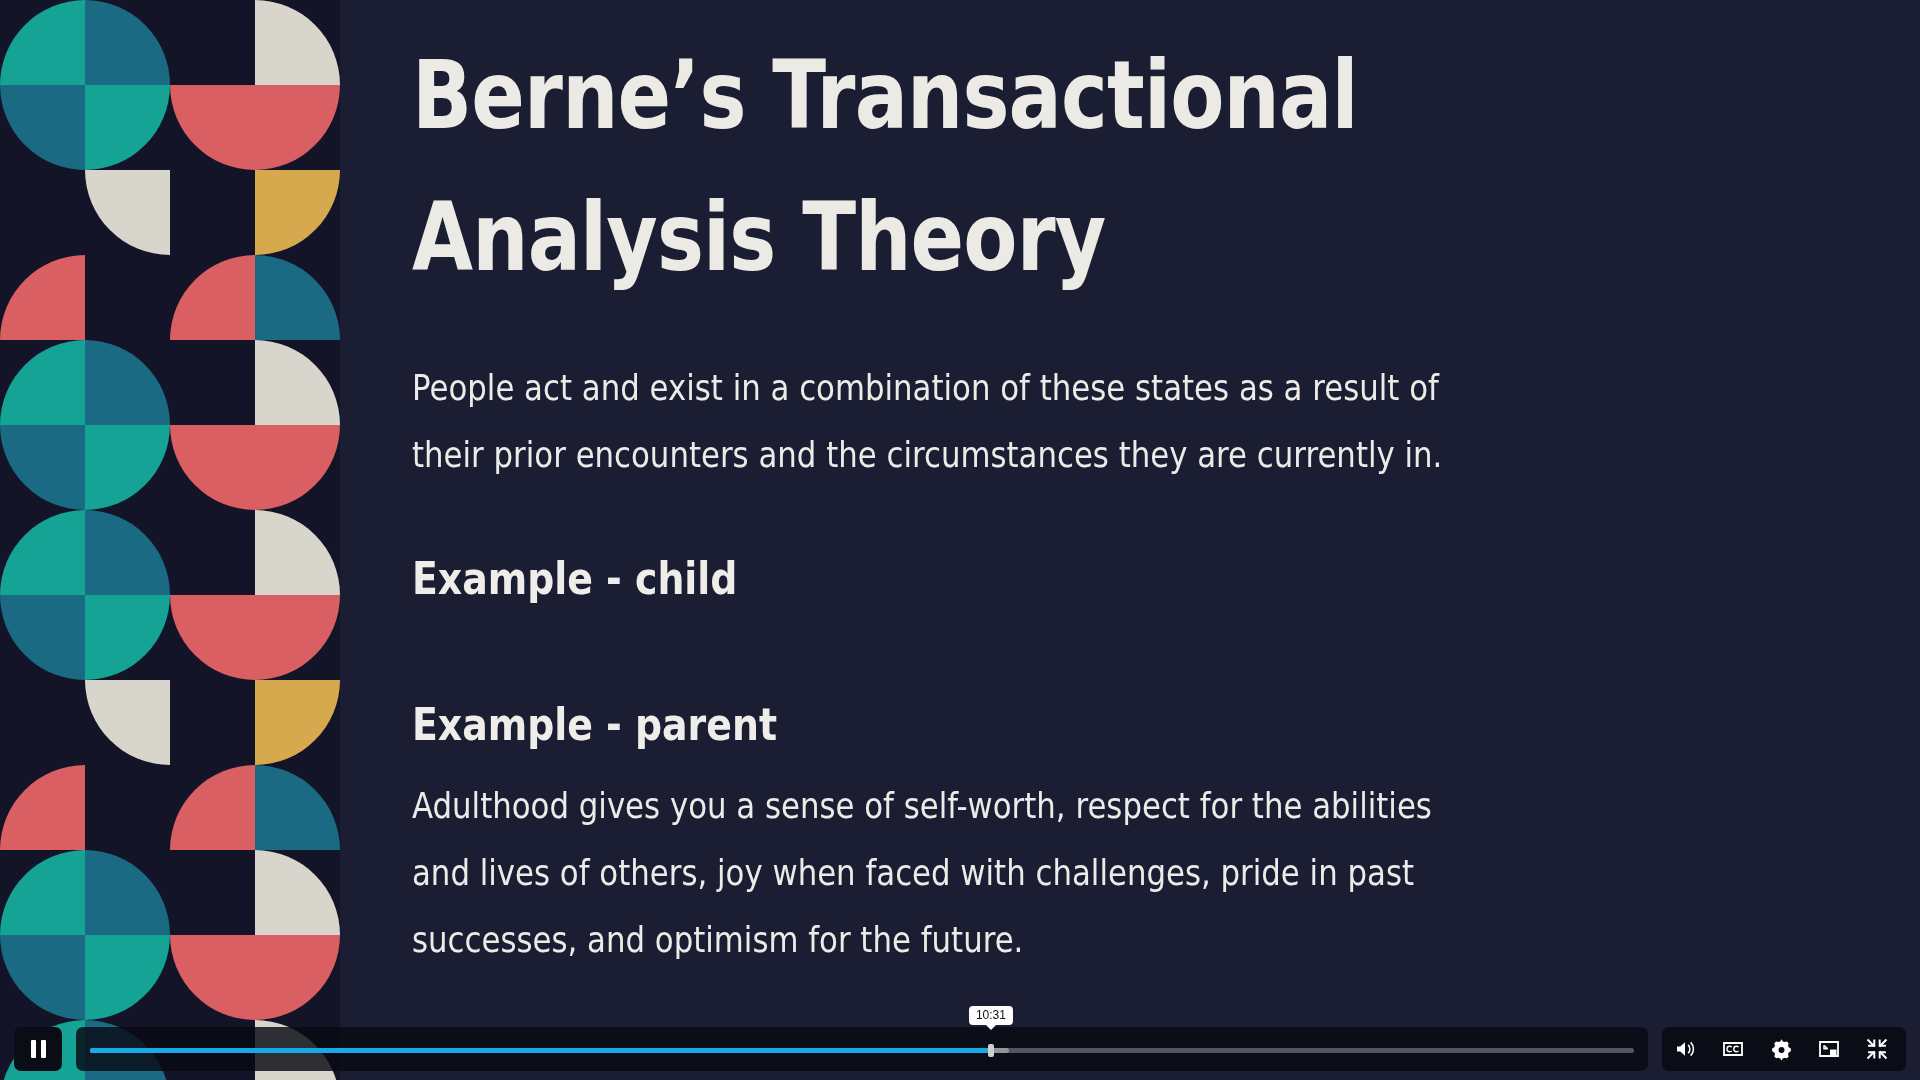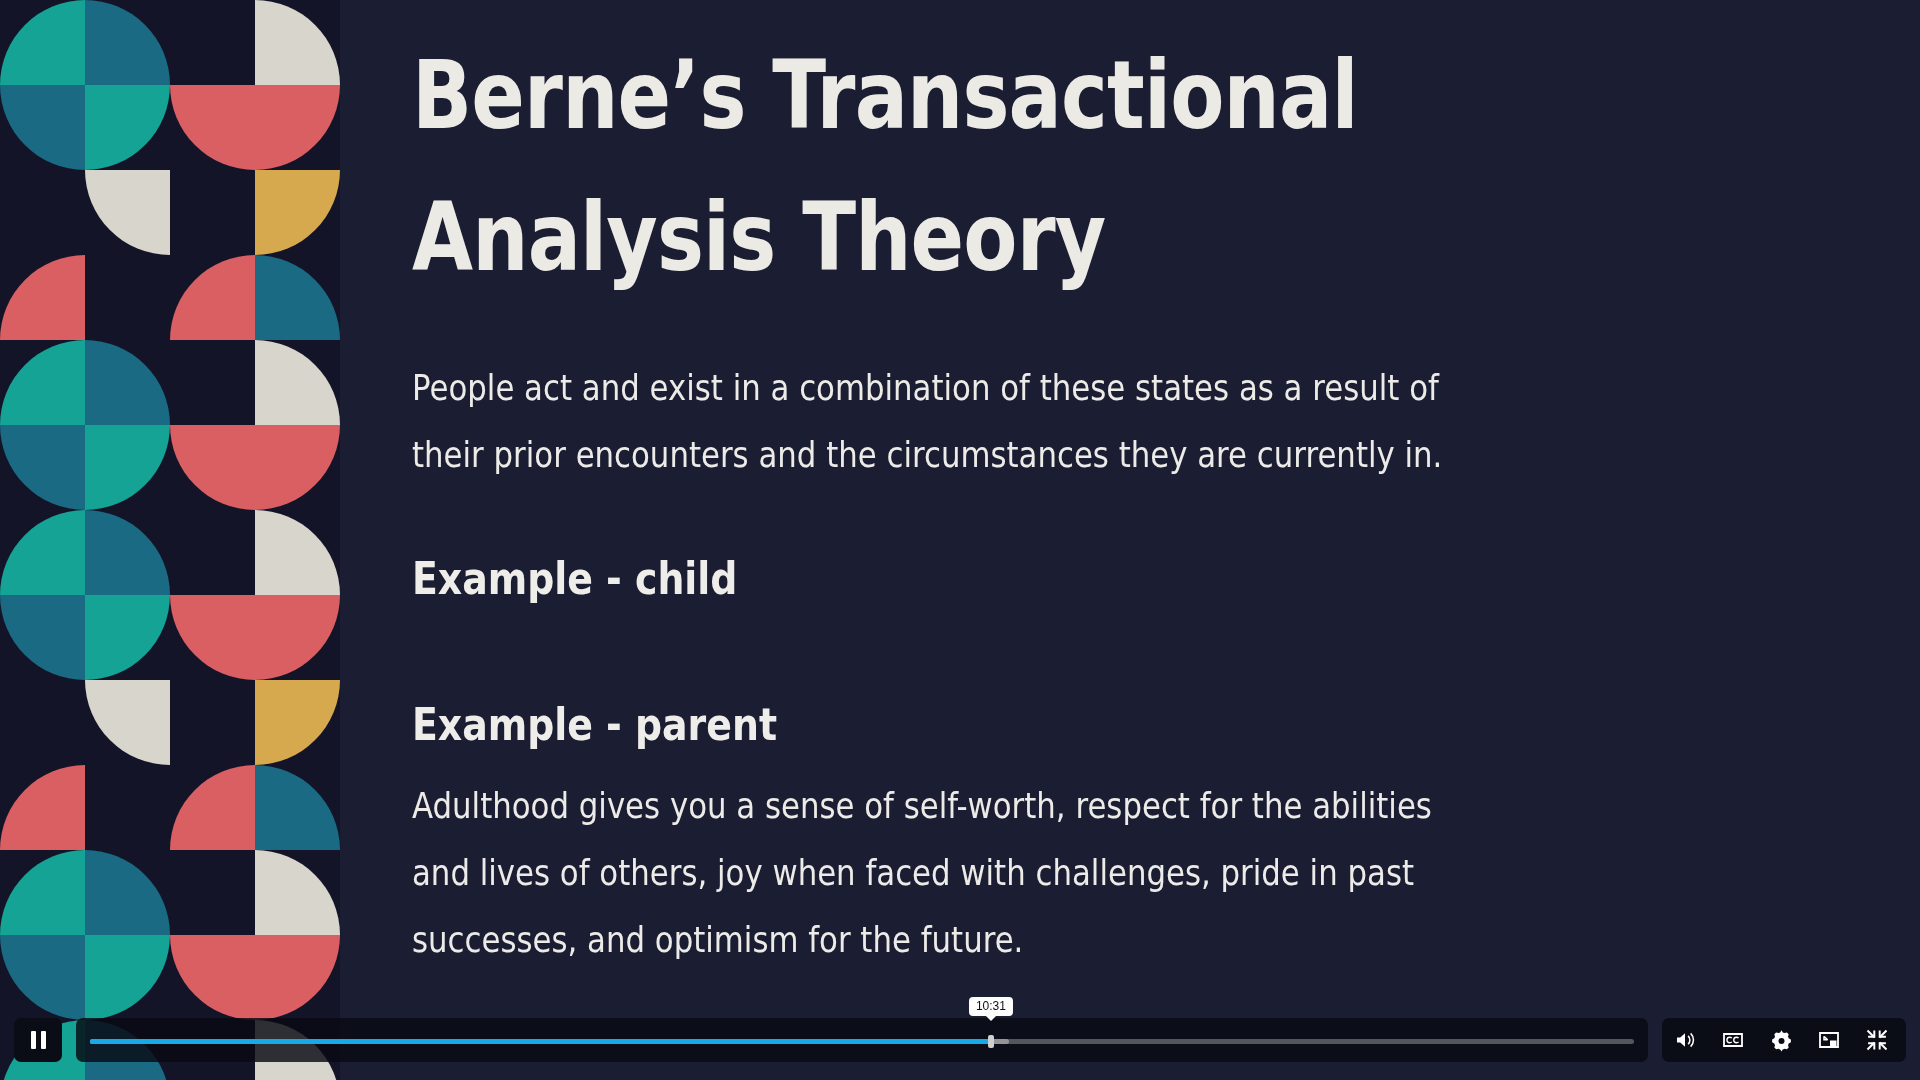--- a/index.html
+++ b/index.html
@@ -73,20 +73,21 @@
   #head-child  { position:absolute; left:0; top:551px; }
   #head-parent { position:absolute; left:0; top:697px; }
   #para-parent { position:absolute; left:0; top:773px; }
 
   
   #player-bar {
     position:absolute;
     left:0; bottom:0;
     width:1920px; height:62px;
     display:flex;
+    align-items:center;
     pointer-events:none;
   }
 
   .ctrl-pill {
     background:#0a0c16;
     border-radius:7px;
     display:flex;
     align-items:center;
     justify-content:center;
     pointer-events:auto;

